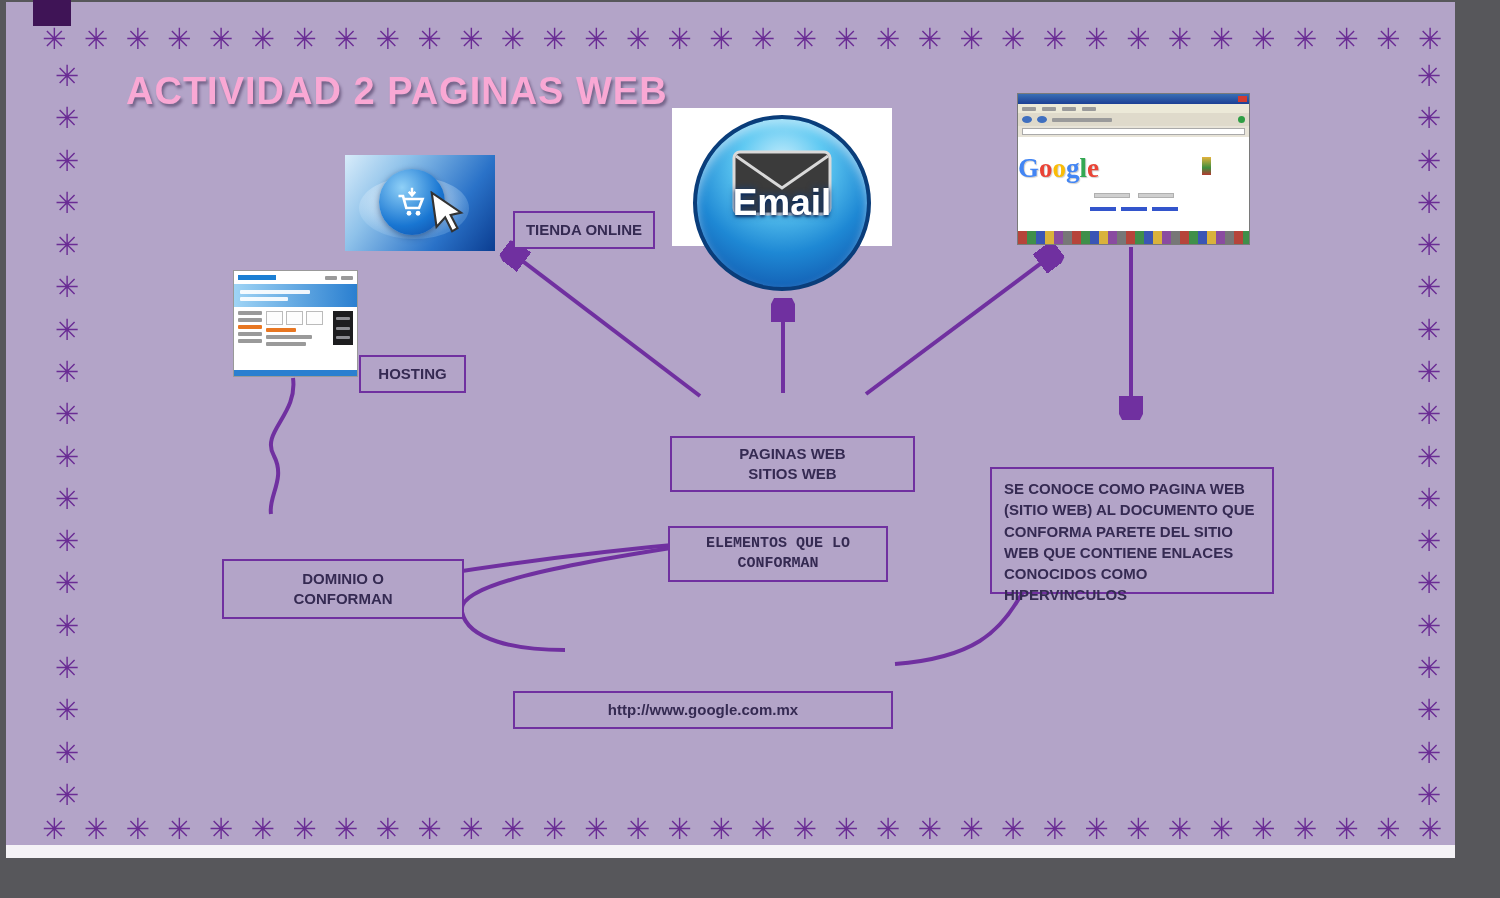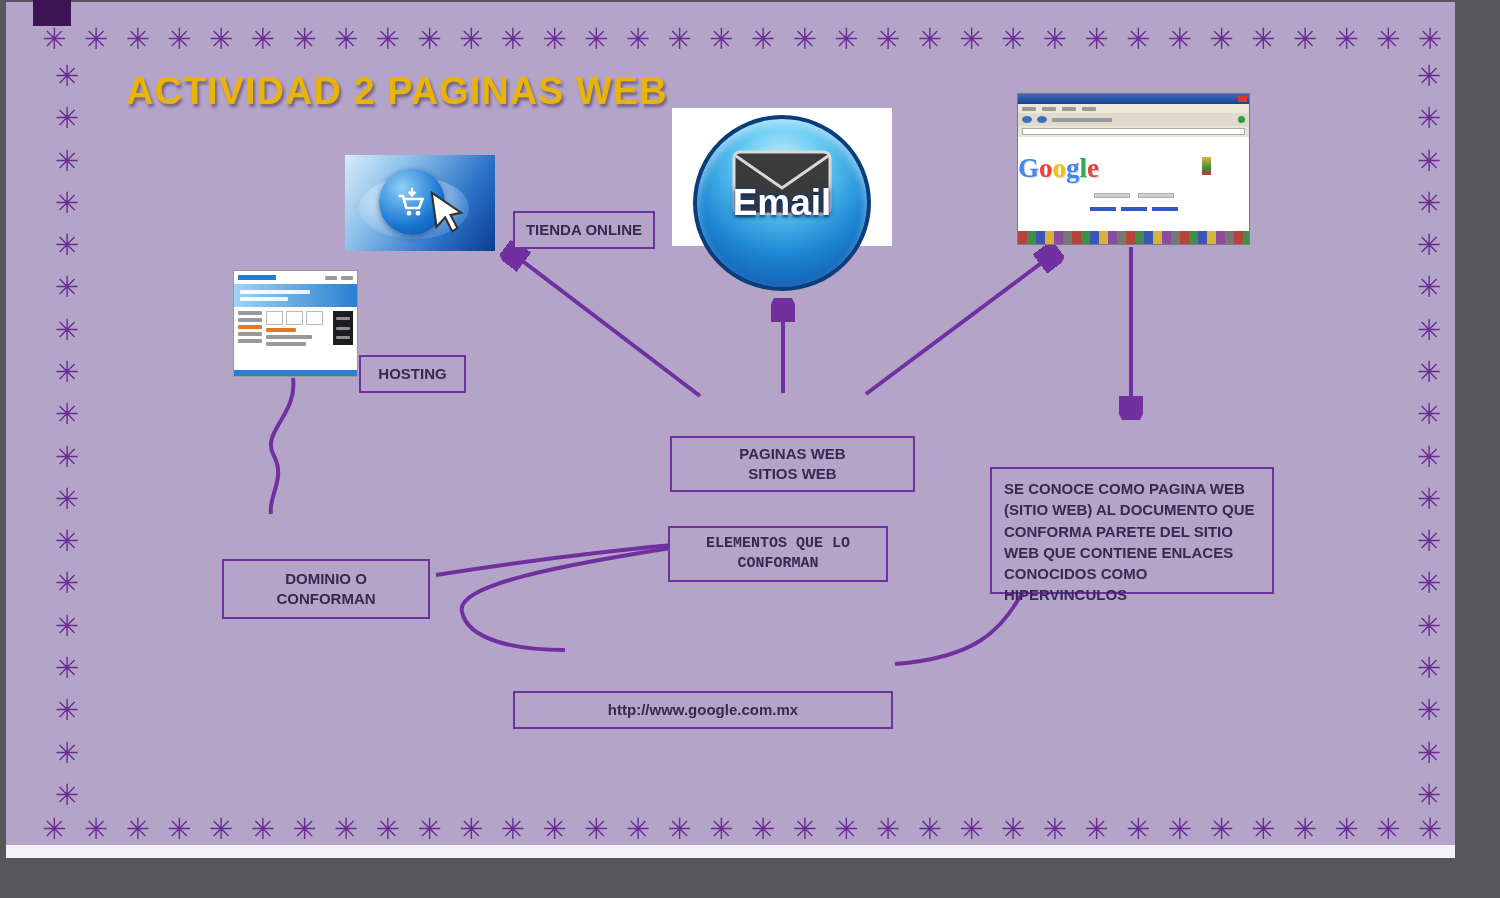--- a/index.html
+++ b/index.html
@@ -15,31 +15,31 @@
   
   .flower-row { display:flex; justify-content:space-between; align-items:center; }
   .flower-col { display:flex; flex-direction:column; justify-content:space-between; align-items:center; }
   .flower { font-family:"DejaVu Sans", sans-serif; font-size:29px; line-height:1; color:#6a2c94; }
   #flow-top    { left:42px;   top:22px;  width:1400px; height:34px; }
   #flow-bottom { left:42px;   top:812px; width:1400px; height:34px; }
   #flow-left   { left:50px;   top:62px;  width:34px;   height:748px; }
   #flow-right  { left:1412px; top:62px;  width:34px;   height:748px; }
 
   .title { left:126px; top:70px; font-size:38px; font-weight:bold; letter-spacing:1px;
-           color:#eab308; text-shadow:2px 3px 3px rgba(40,20,60,.45); }
+           color:#f9a8d4; text-shadow:2px 3px 3px rgba(40,20,60,.45); }
 
   
   .node { border:2px solid #7030a0; background:#b3a4c8; color:#352a52; font-weight:bold;
           font-size:15px; line-height:1.35; display:flex; flex-direction:column;
           align-items:center; justify-content:center; text-align:center;margin-top:43px; }
   #node-tienda    { left:513px; top:168px; width:142px; height:38px; }
   #node-hosting   { left:359px; top:312px; width:107px; height:38px; }
   #node-paginas   { left:670px; top:393px; width:245px; height:56px; }
   #node-elementos { left:668px; top:483px; width:220px; height:56px;font-family:Liberation Mono, monospace; }
-  #node-dominio   { left:222px; top:516px; width:208px; height:60px; }
+  #node-dominio   { left:222px; top:516px; width:242px; height:60px; }
   #node-url       { left:513px; top:648px; width:380px; height:38px; }
   #node-def { left:990px; top:424px; width:284px; height:127px; display:block;
               text-align:left; padding:9px 12px; line-height:1.42; }
 
   
   #connectors { left:0; top:0; width:1500px; height:898px; pointer-events:none; }
   #connectors path, #connectors line { stroke:#7030a0; stroke-width:4; fill:none; }
 
   
   .cart-img { left:345px; top:155px; width:150px; height:96px;

